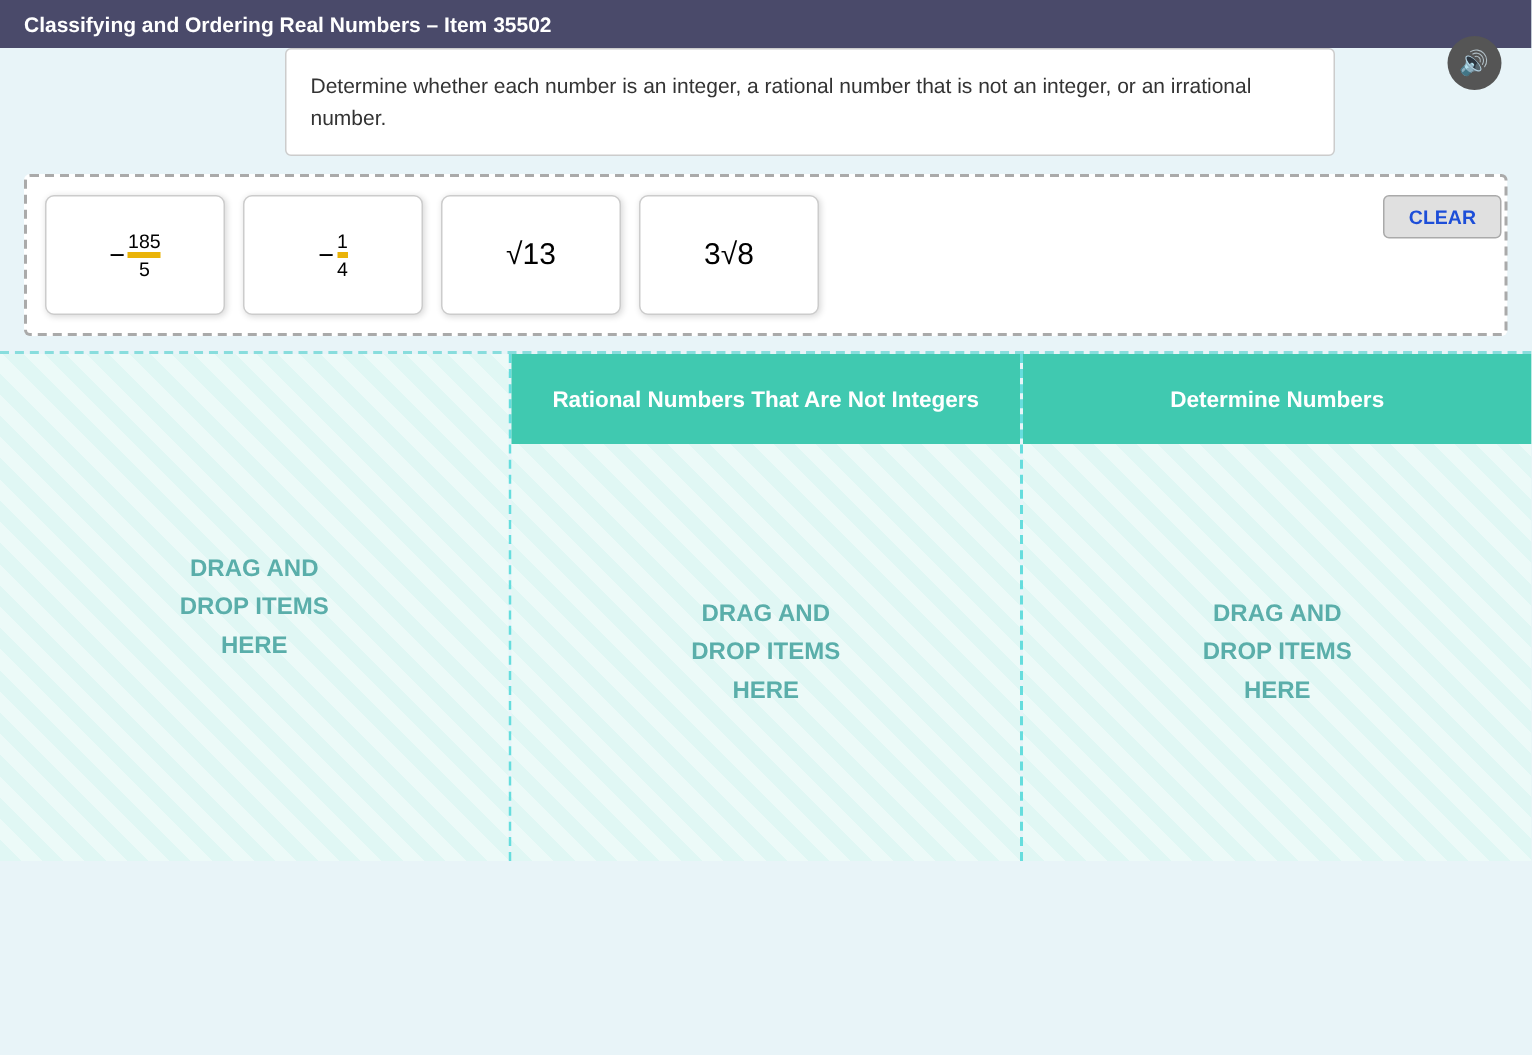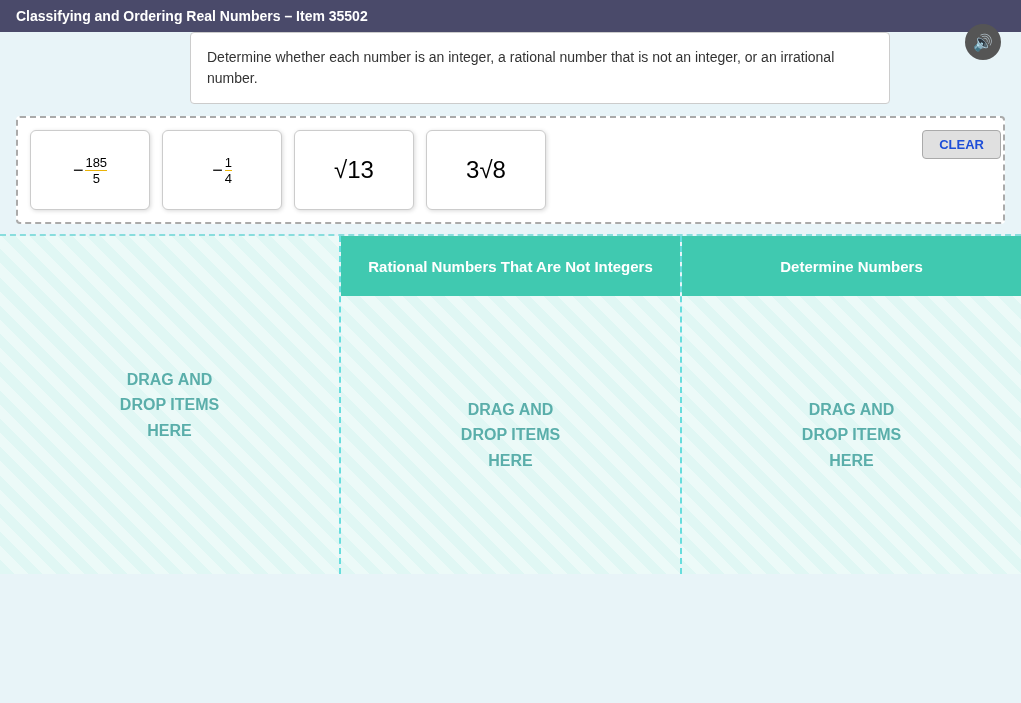--- a/index.html
+++ b/index.html
@@ -153,40 +153,40 @@
 
     .math-frac {
       display: inline-flex;
       flex-direction: column;
       align-items: center;
       font-size: 14px;
       line-height: 1;
     }
 
     .math-frac .num {
-      border-bottom: 1px solid #eab308;
+      border-bottom: 4px solid #eab308;
       padding-bottom: 1px;
       font-size: 13px;
     }
 
     .math-frac .den {
       padding-top: 1px;
       font-size: 13px;
     }
 
     .math-neg-frac {
       display: inline-flex;
       flex-direction: row;
       align-items: center;
       gap: 2px;
       font-size: 18px;
     }
 
     .sqrt-symbol {
-      font-size: 24px;
+      font-size: 20px;
     }
   </style>
 </head>
 <body>
 
 <div class="header-bar">
   <span>Classifying and Ordering Real Numbers – Item 35502</span>
 </div>
 
 <div class="speaker-btn">

